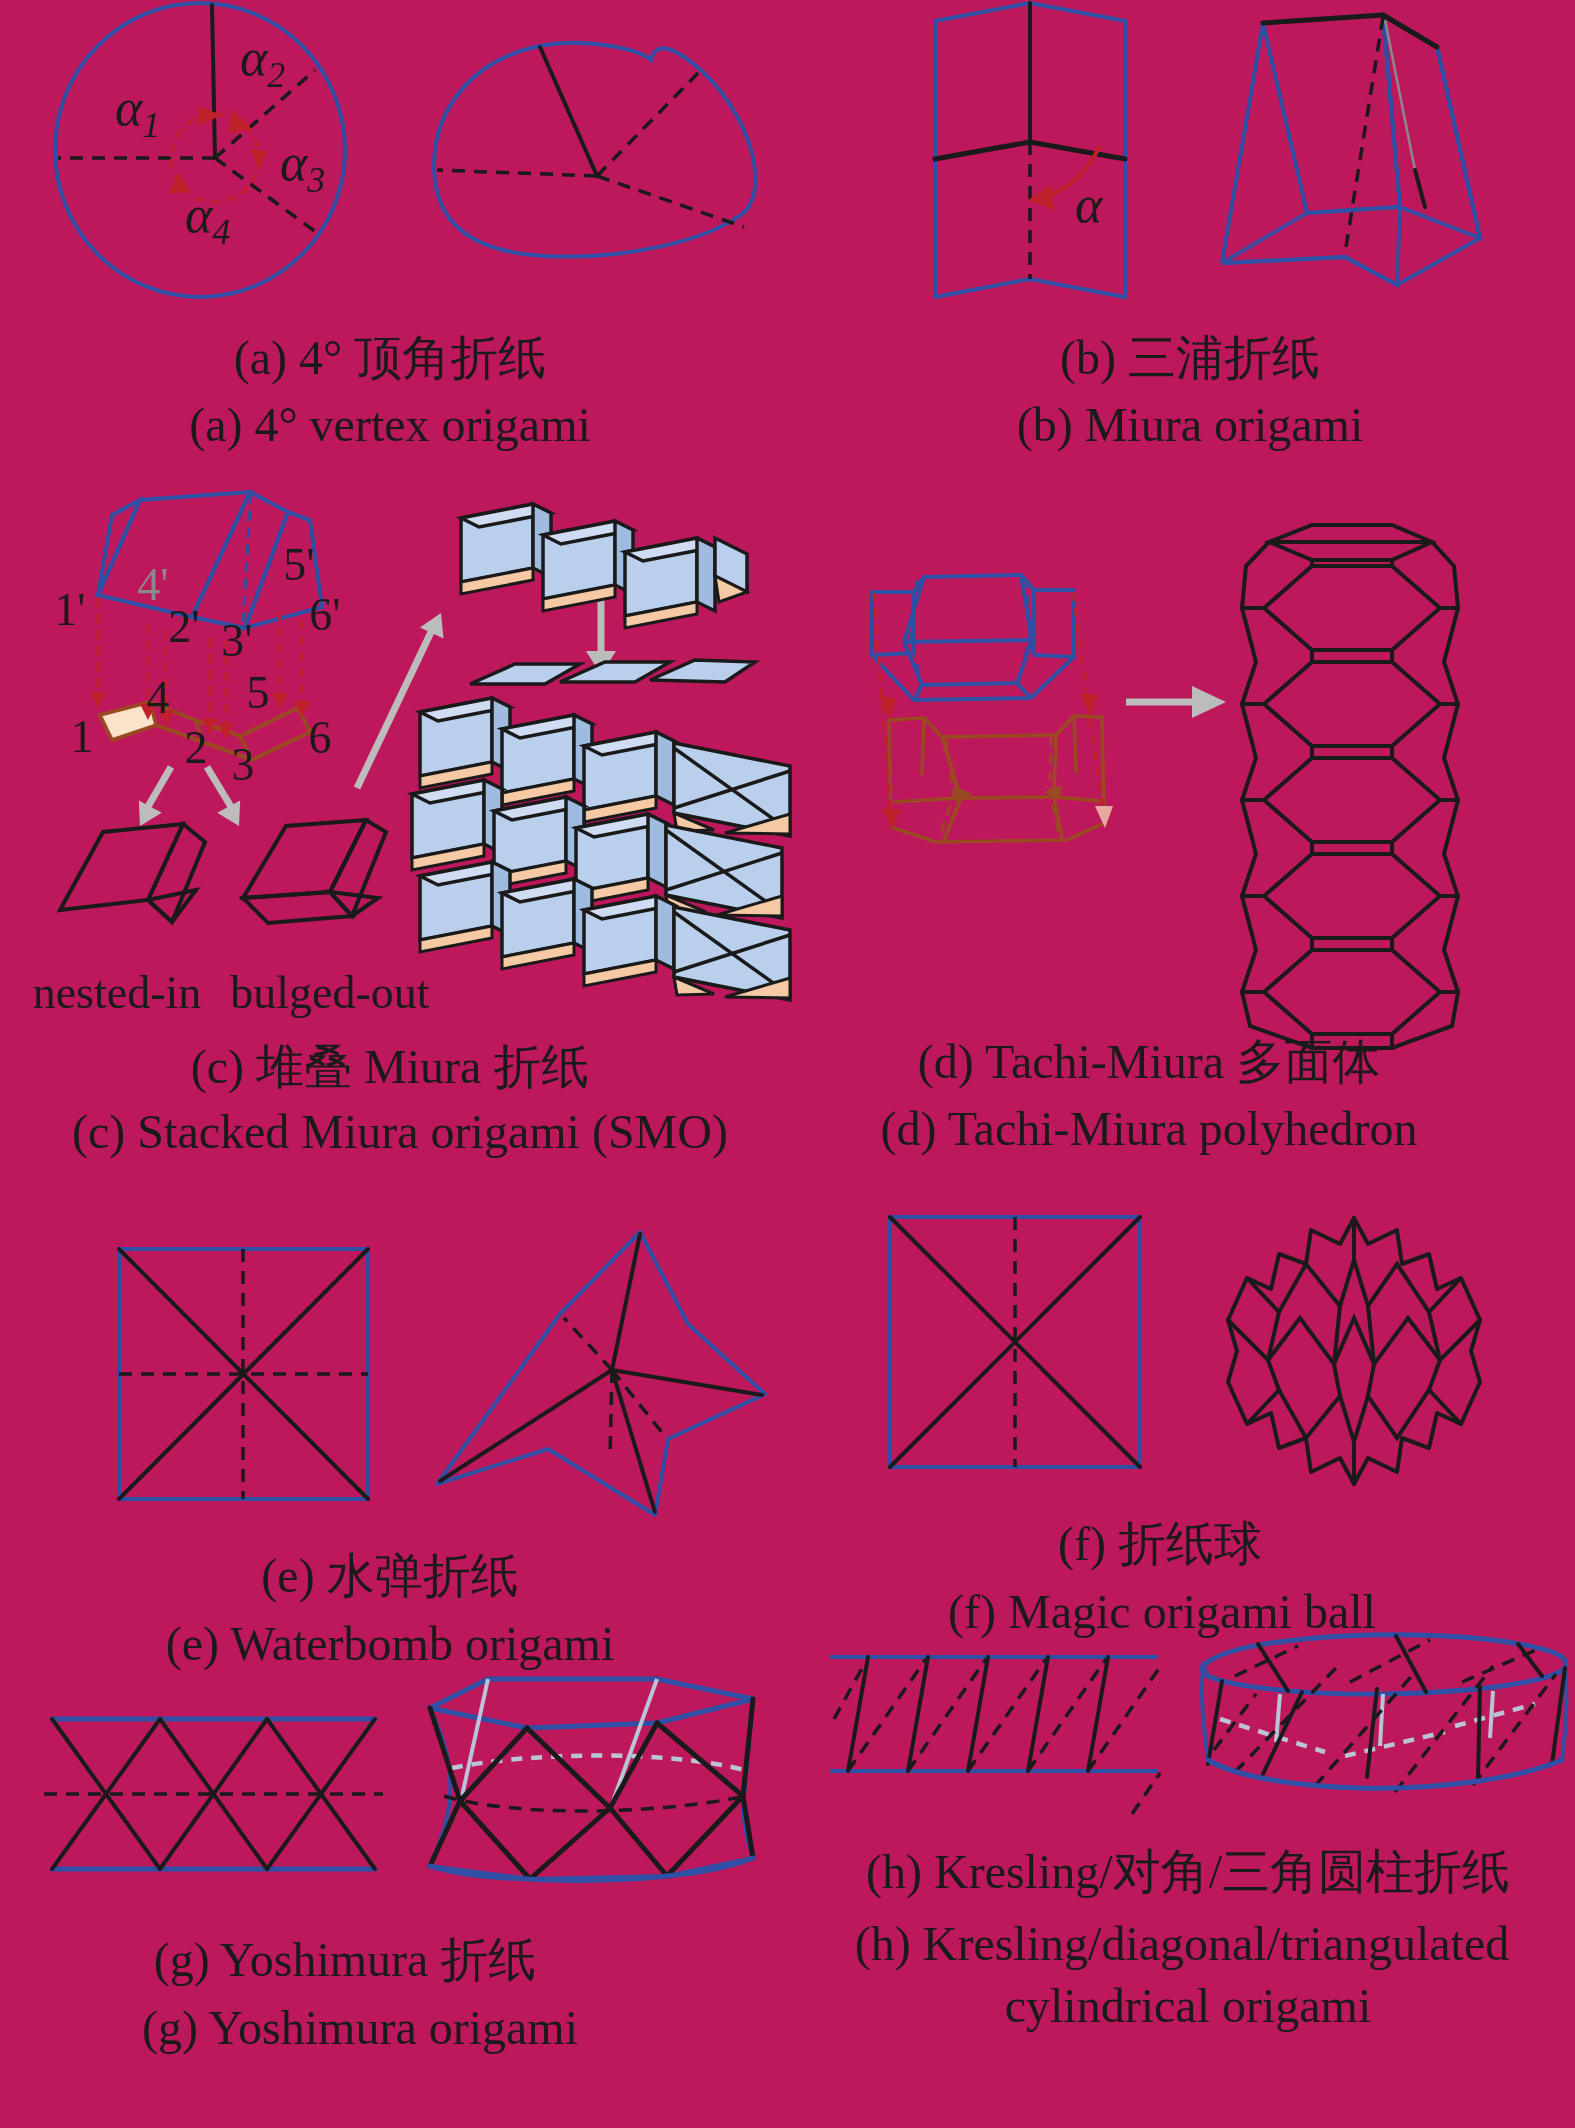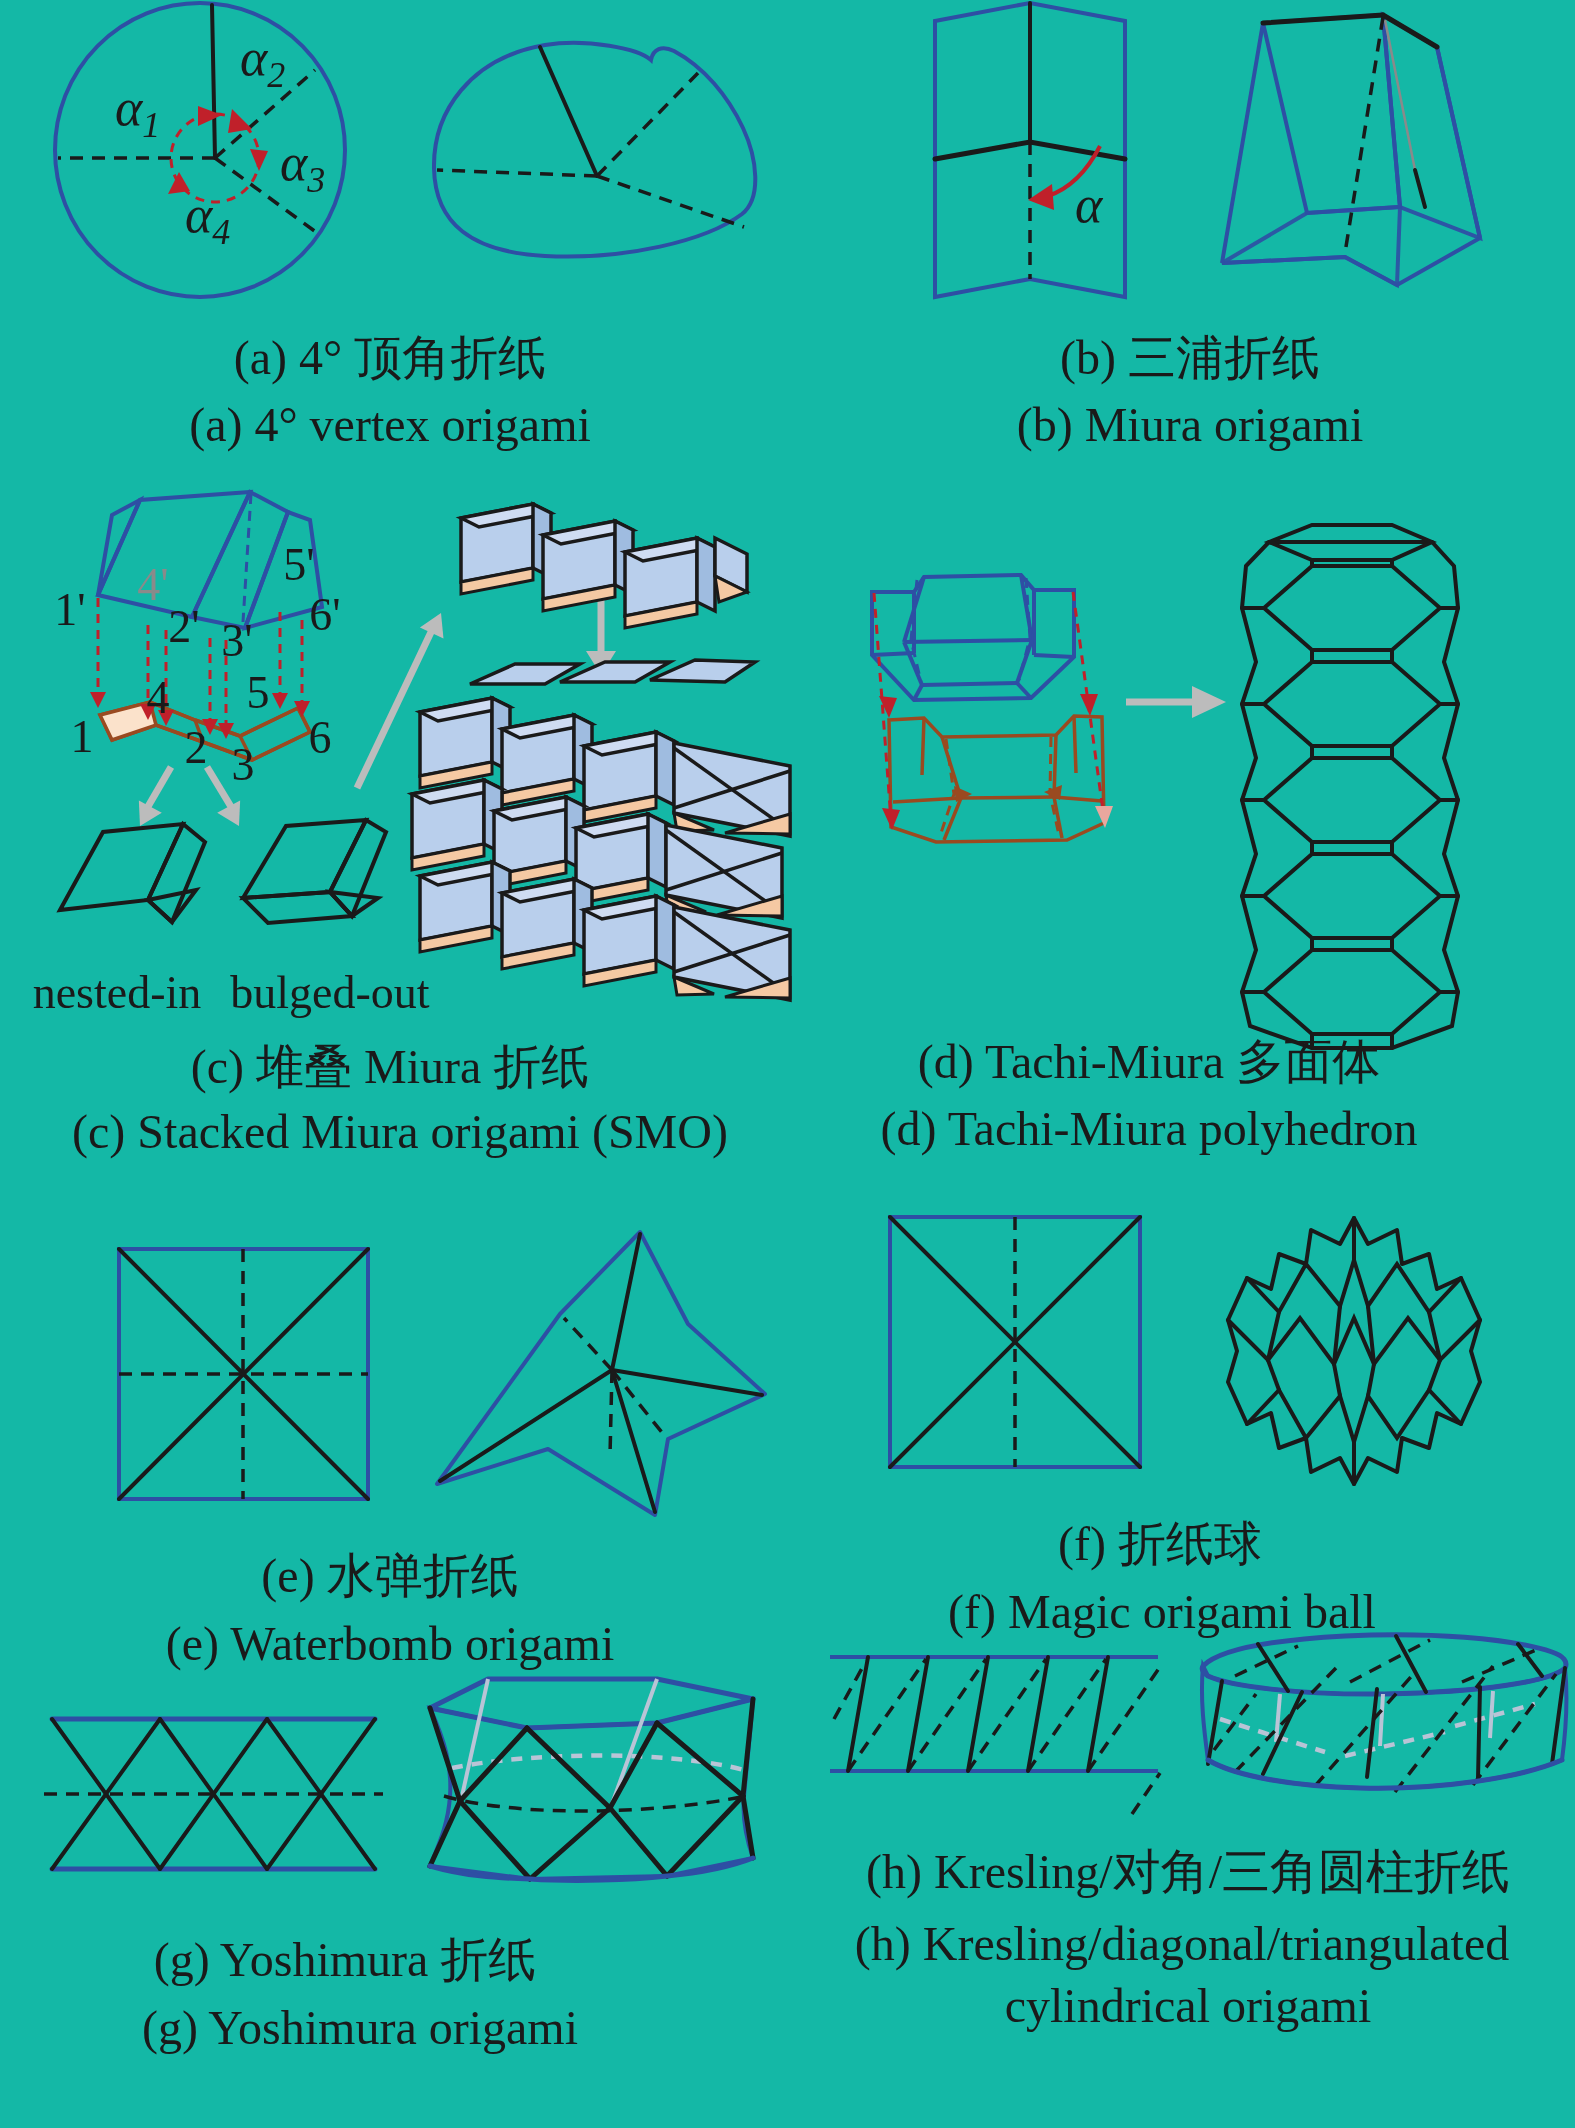--- a/index.html
+++ b/index.html
@@ -1,16 +1,16 @@
 <!DOCTYPE html>
 <html><head>
 <meta charset="utf-8">
 <style>
   html,body{margin:0;padding:0;background:#fff;}
-  .fig{position:relative;width:1575px;height:2128px;background:#14b8a6;
+  .fig{position:relative;width:1575px;height:2128px;background:#be185d;
        font-family:"Liberation Serif","DejaVu Serif",serif;overflow:hidden;}
   .panel{position:absolute;}
   svg{display:block;font-family:inherit;}
   text{fill:#1a1a1a;}
   .cap{font-size:48px;text-anchor:middle;}
   .lbl{font-size:46px;text-anchor:middle;}
   .lblg{font-size:46px;text-anchor:middle;fill:#8a8a8a;}
   .alpha{font-size:52px;font-style:italic;}
   .alphasub{font-size:36px;font-style:italic;}
   .k{stroke:#1a1a1a;fill:none;stroke-width:4;stroke-linecap:round;}

